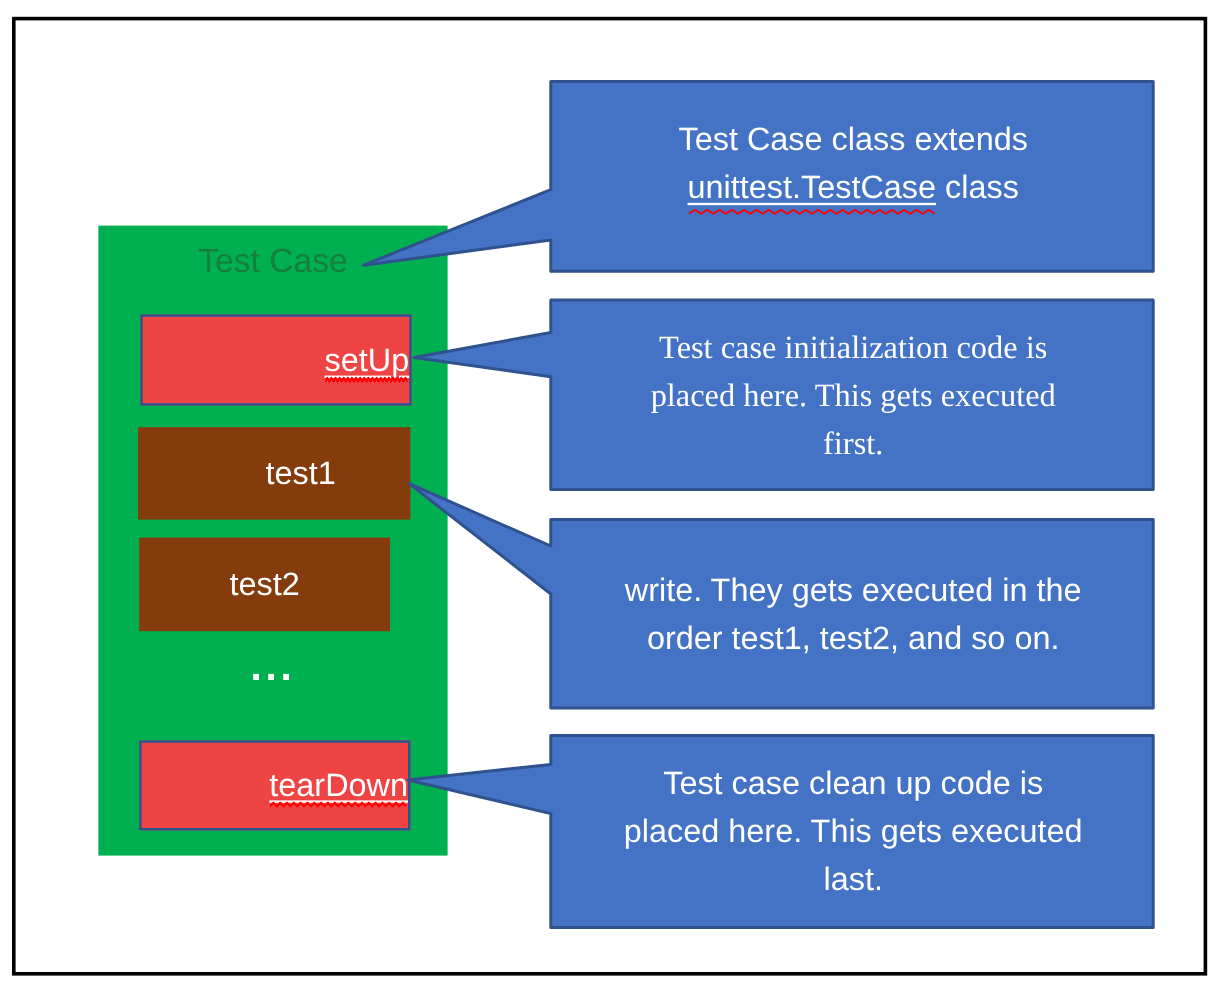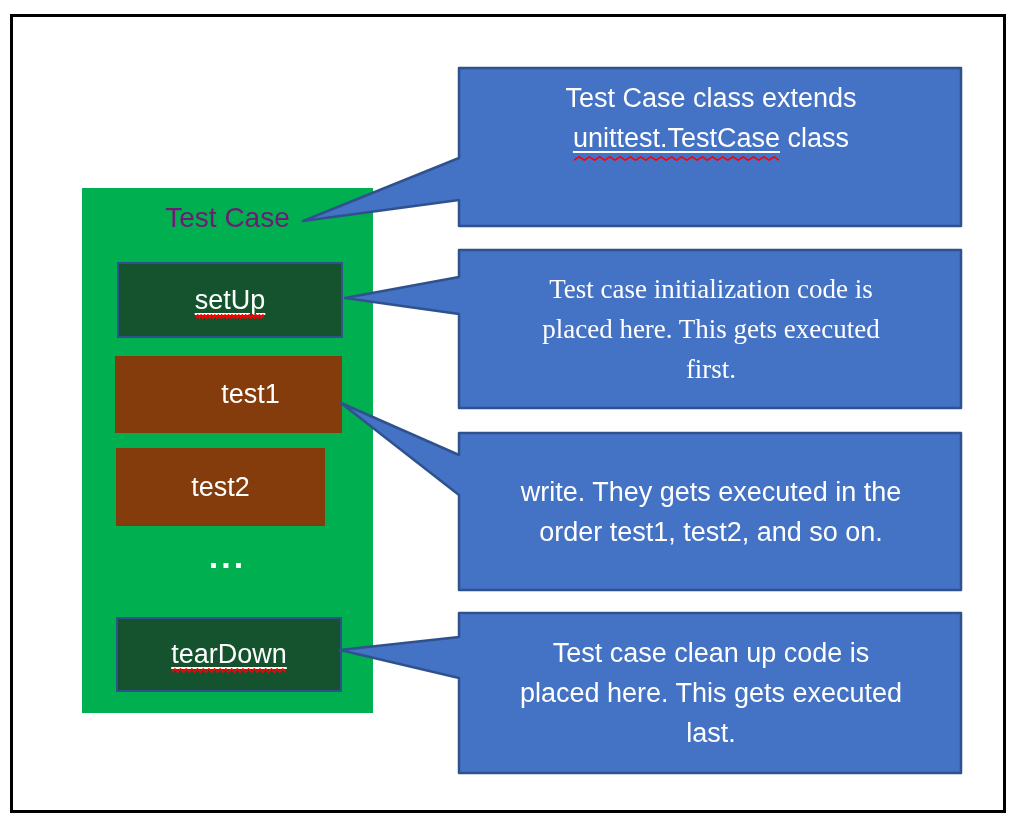--- a/index.html
+++ b/index.html
@@ -11,49 +11,49 @@
     position:absolute;left:10px;top:14px;width:996px;height:799px;
     border:3px solid #000;box-sizing:border-box;background:#fff;
   }
   
   .class-box{
     position:absolute;left:82px;top:188px;width:291px;height:525px;
     background:#00B050;
   }
   .class-title{
     position:absolute;left:82px;top:200px;width:291px;height:36px;
-    color:#701a75;font-size:28px;text-align:center;line-height:36px;
+    color:#15803d;font-size:28px;text-align:center;line-height:36px;
   }
   .member{
     position:absolute;box-sizing:border-box;
     display:flex;align-items:center;justify-content:center;
     color:#fff;font-size:27px;
   }
-  .member.blue{background:#14532d;border:2.5px solid #2F528F;}
+  .member.blue{background:#ef4444;border:2.5px solid #2F528F;justify-content:flex-end;}
   .member.brown{background:#843C0C;border:none;}
   .m-setup{left:117px;top:262px;width:226px;height:76px;}
   .m-test1{left:115px;top:356px;width:227px;height:77px;padding-left:44px;}
   .m-test2{left:116px;top:448px;width:209px;height:78px;}
   .m-dots{
     position:absolute;left:82px;top:536px;width:291px;height:50px;
     color:#fff;font-size:34px;font-weight:700;text-align:center;
     letter-spacing:3px;line-height:40px;
   }
   .m-teardown{left:116px;top:617px;width:226px;height:75px;}
   
   svg.callout-layer{position:absolute;left:0;top:0;}
   .callout-shape{fill:#4472C4;stroke:#2F528F;stroke-width:2.5;stroke-linejoin:round;}
   
   .callout-text{
     position:absolute;left:470px;width:482px;
     display:flex;flex-direction:column;align-items:center;justify-content:center;
     color:#fff;font-size:27px;line-height:40px;text-align:center;
   }
   .callout-text .line{white-space:nowrap;}
-  .ct1{top:50px;height:136px;}
+  .ct1{top:68px;height:136px;}
   .ct2{top:250px;height:158px;font-family:Liberation Serif, serif;}
   .ct3{top:433px;height:157px;}
   .ct4{top:613px;height:160px;text-align:right;}
   
   .squig{position:relative;display:inline-block;}
   .squig .u{
     text-decoration:underline;
     text-decoration-thickness:2px;
     text-underline-offset:4px;
   }

